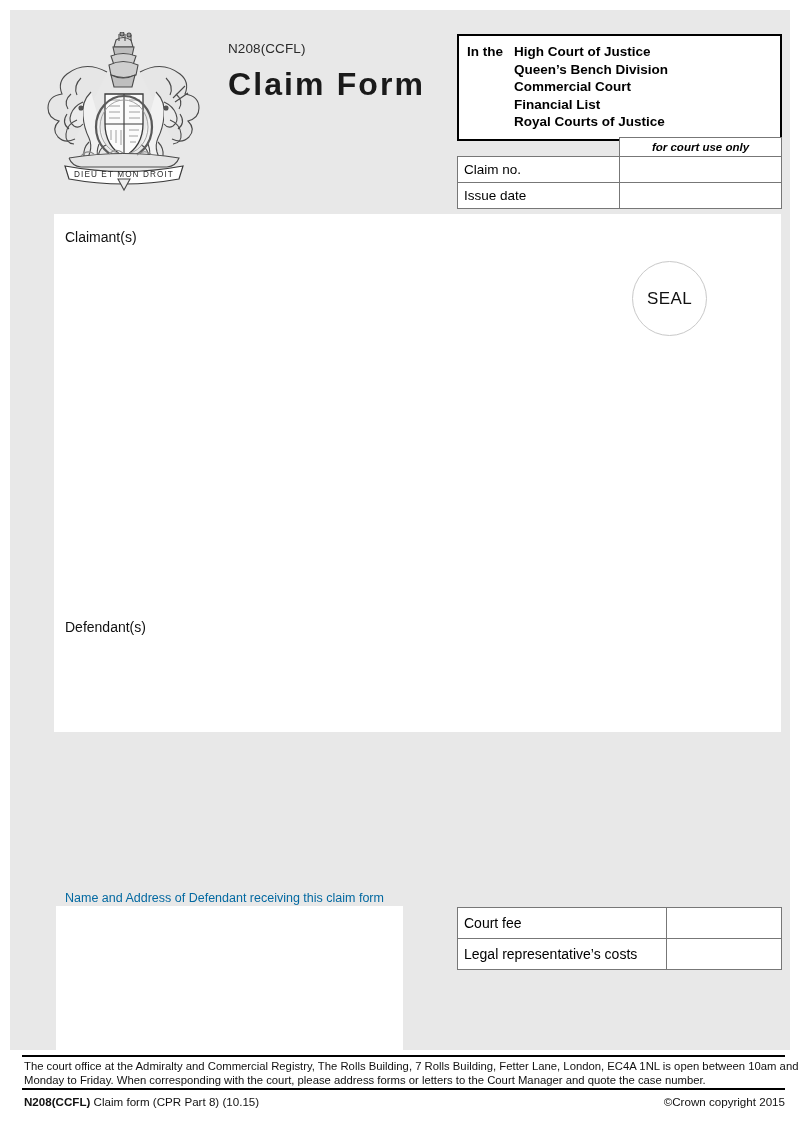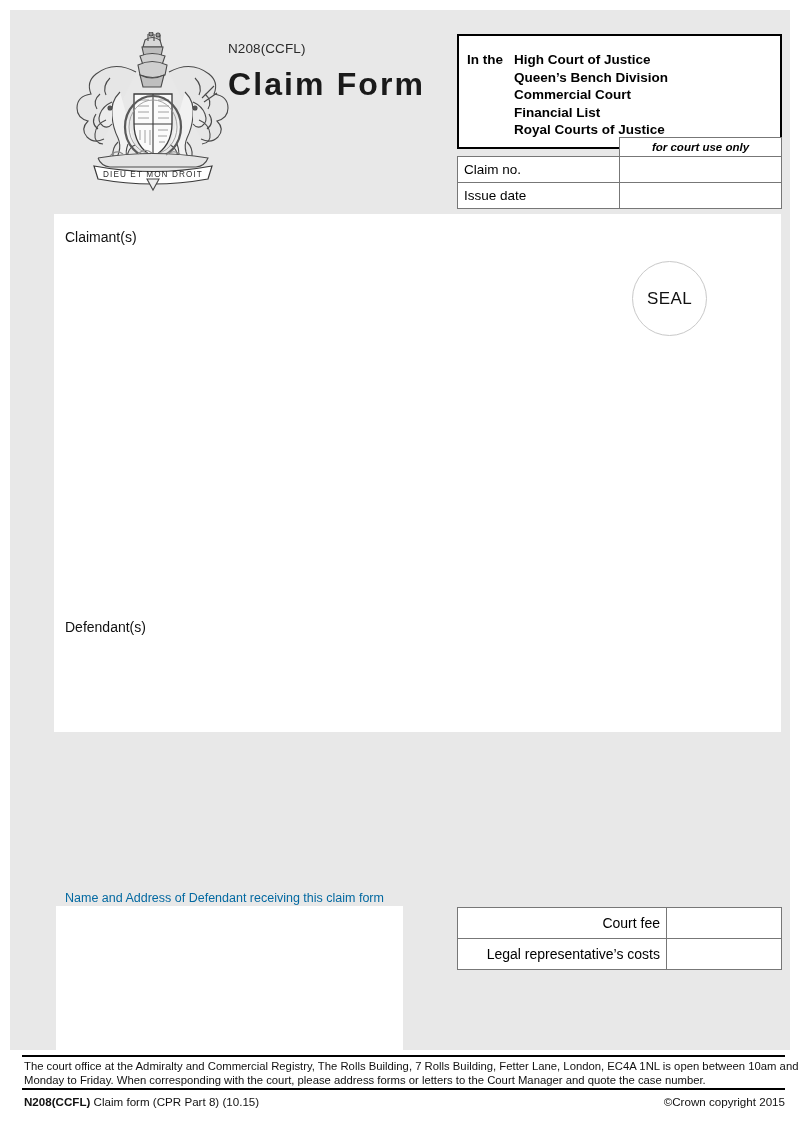--- a/index.html
+++ b/index.html
@@ -23,21 +23,21 @@
     position: absolute;
     left: 10px;
     top: 10px;
     width: 780px;
     height: 1040px;
     background: #e8e8e8;
   }
   
   .crest {
     position: absolute;
-    left: 60px;
+    left: 31px;
     top: 22px;
     width: 165px;
     height: 160px;
   }
   .crest svg { display: block; width: 100%; height: 100%; }
 
   .title-block {
     position: absolute;
     left: 218px;
     top: 30px;
@@ -66,21 +66,21 @@
 
   
   .court-box {
     position: absolute;
     left: 447px;
     top: 24px;
     width: 325px;
     box-sizing: border-box;
     border: 2px solid #000;
     background: #ffffff;
-    padding: 15px 8px 8px 8px;
+    padding: 7px 8px 8px 8px;
     display: flex;
   }
   .court-inthe {
     font-size: 13.5px;
     font-weight: bold;
     color: #000;
     line-height: 17.6px;
     padding-right: 11px;
     white-space: nowrap;
   }
@@ -186,21 +186,21 @@
   }
   .fee-table td {
     border: 1px solid #777;
     background: #ffffff;
     font-size: 14px;
     color: #000;
     height: 30px;
     padding: 0 6px;
     vertical-align: middle;
   }
-  .fee-table td.lbl { width: 196px; text-align: right; }
+  .fee-table td.lbl { width: 196px; }
 
   
   .rule {
     position: absolute;
     left: 22px;
     width: 763px;
     background: #000;
   }
   .rule-top    { top: 1055px; height: 2px; }
   .rule-bottom { top: 1088px; height: 2px; }

